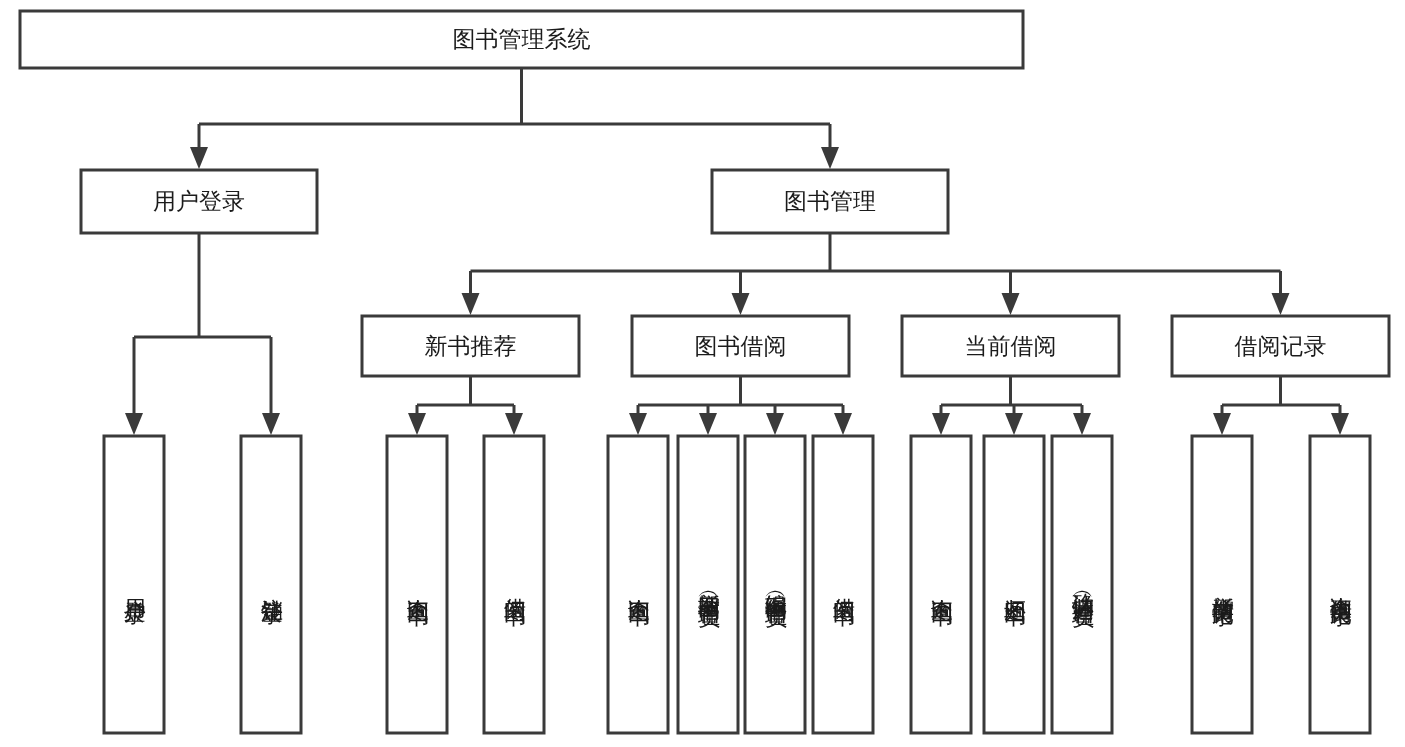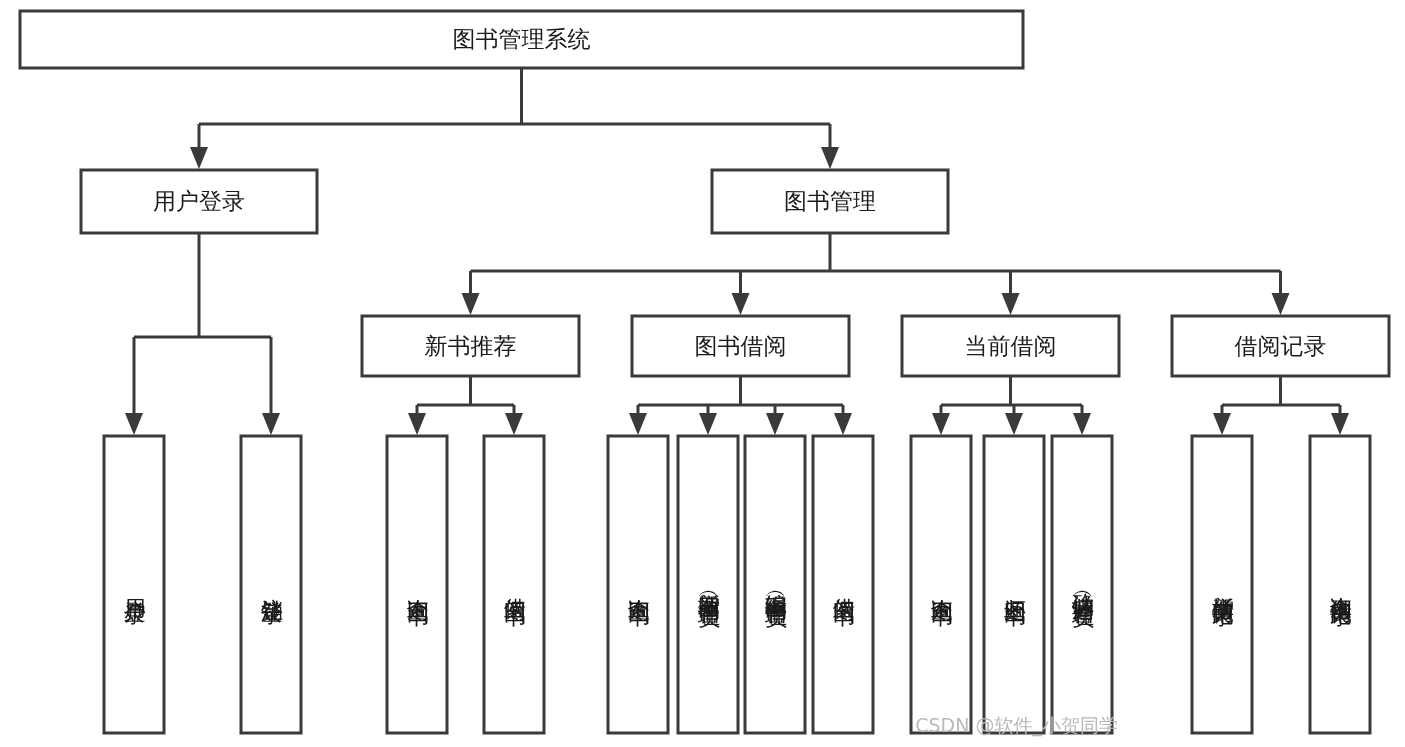--- a/index.html
+++ b/index.html
@@ -213,14 +213,13 @@
         <g>
           <rect class="node-rect" x="1192" y="436" width="60" height="297"></rect>
           <text class="node-label vertical" x="1222" y="584.5" text-anchor="middle" dominant-baseline="central">新增借阅记录</text>
         </g>
         <g>
           <rect class="node-rect" x="1310" y="436" width="60" height="297"></rect>
           <text class="node-label vertical" x="1340" y="584.5" text-anchor="middle" dominant-baseline="central">查询借阅记录</text>
         </g>
       </g>
   </svg>
-  <div class="watermark">CSDN @软件_小贺同学</div>
 </div>
 
 </body></html>

